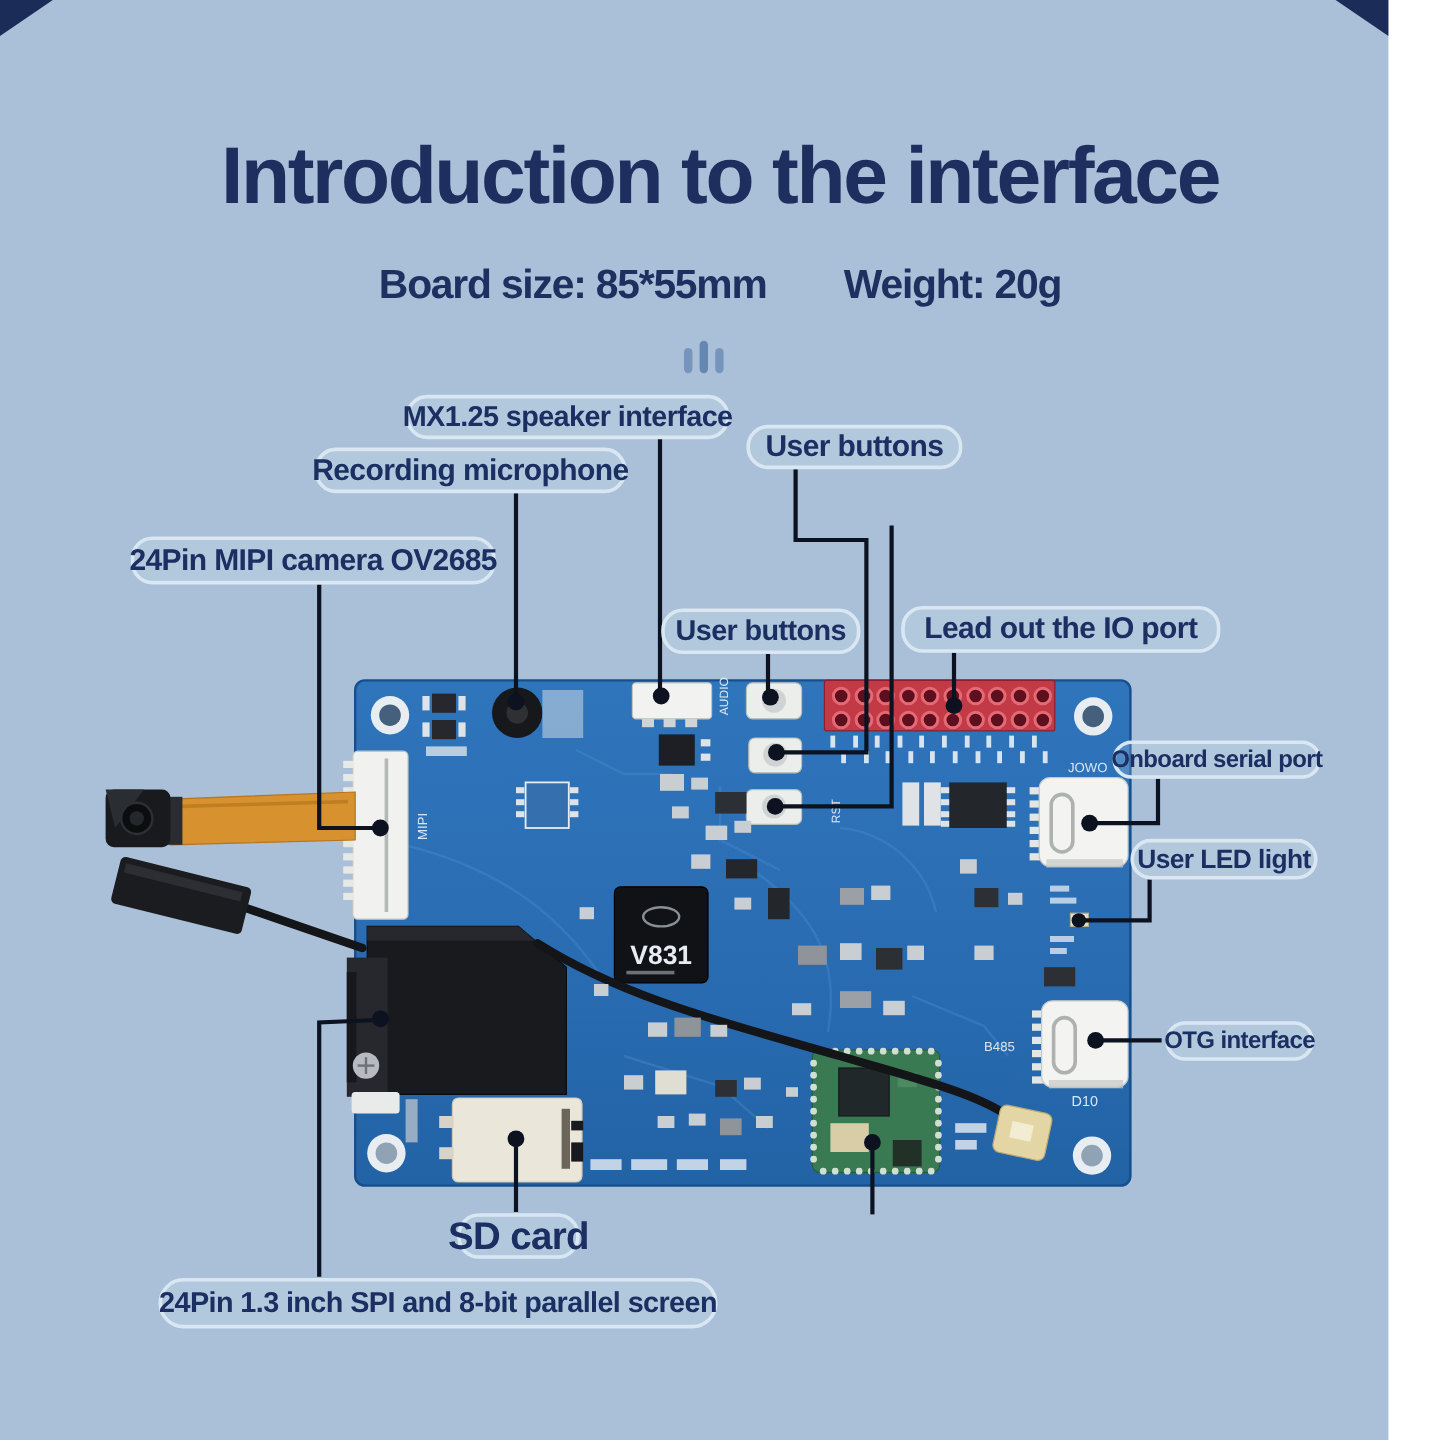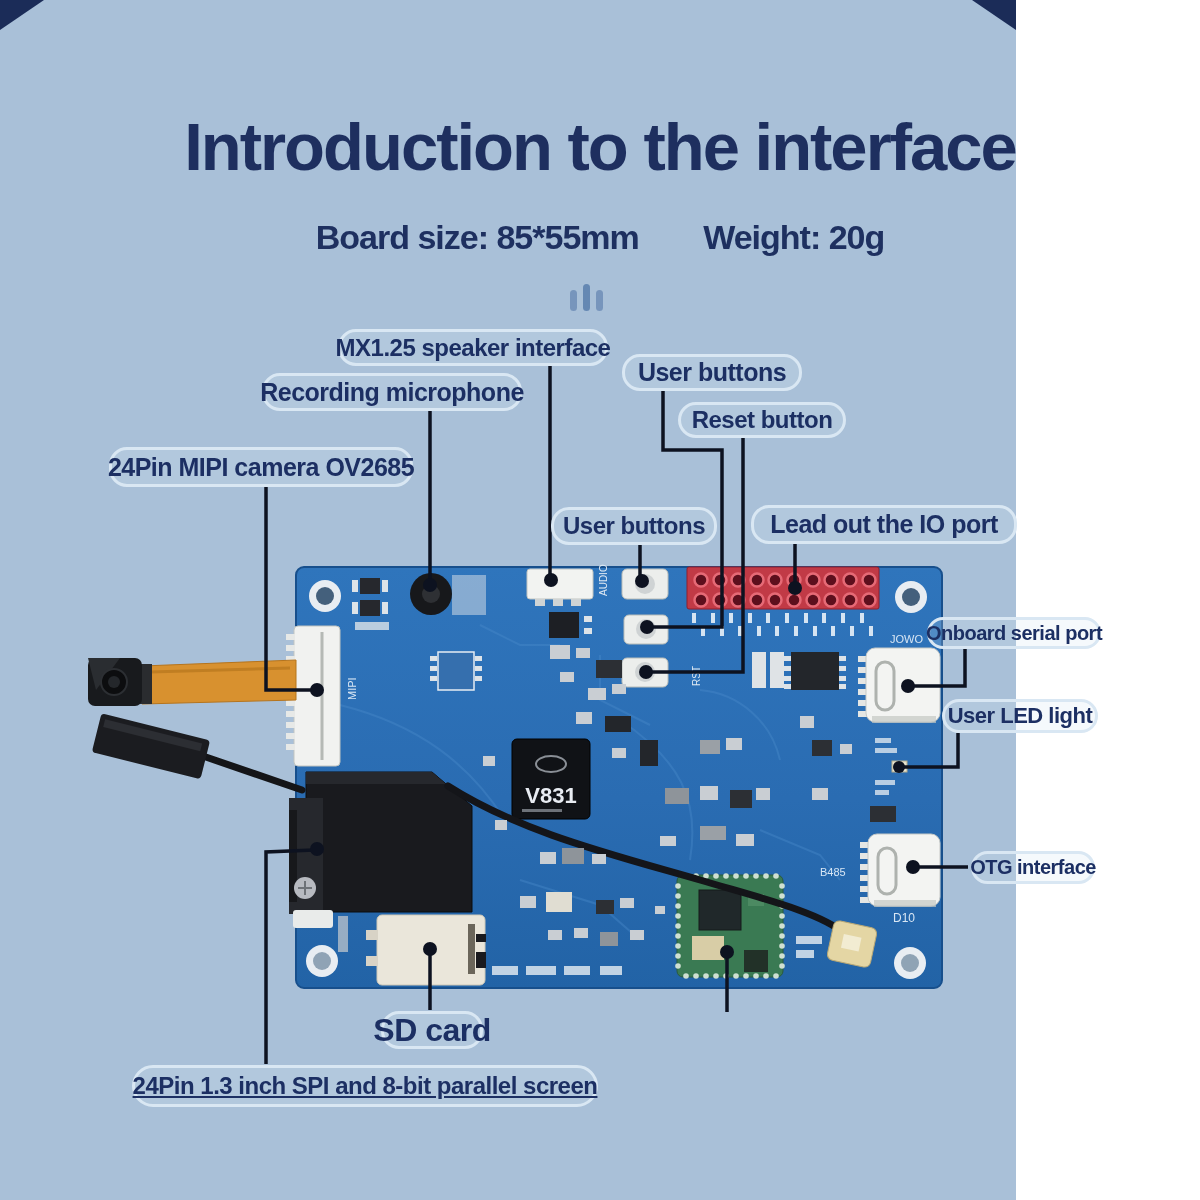--- a/index.html
+++ b/index.html
@@ -1,18 +1,18 @@
 <!DOCTYPE html>
 <html><head>
 <meta charset="utf-8">
 <style>
   html,body{margin:0;padding:0;}
   body{width:1200px;height:1200px;overflow:hidden;
        font-family:"Liberation Sans","DejaVu Sans",sans-serif;}
-  .canvas{position:relative;width:1016px;height:1200px;background:#a9c0d8;}
+  .canvas{position:relative;width:1157px;height:1200px;background:#a9c0d8;}
   .title{position:absolute;left:0;top:108px;width:1200px;margin:0;
          text-align:center;font-size:67px;font-weight:700;letter-spacing:-2px;
          color:#1e2f5f;}
   .subtitle{position:absolute;left:0;top:218px;width:1200px;text-align:center;
             font-size:34px;font-weight:700;color:#1e3060;letter-spacing:-1px;}
   .subtitle span{margin:0 28px;}
   .deco{position:absolute;left:570px;top:284px;display:flex;gap:6px;align-items:flex-end;}
   .deco i{display:block;width:7px;height:21px;border-radius:4px;background:#7795bc;}
   .deco i.mid{height:27px;background:#6588b3;}
   .corner{position:absolute;top:0;width:0;height:0;border-style:solid;}
@@ -427,23 +427,22 @@
       <circle cx="913" cy="867" r="7"></circle>
       <circle cx="430" cy="949" r="7"></circle>
       <circle cx="727" cy="952" r="7"></circle>
       <circle cx="317" cy="849" r="7"></circle>
     </g>
   </svg>
 
   <div class="callout" style="left:338px;top:329px;width:270px;height:37px;font-size:24px;">MX1.25 speaker interface</div>
   <div class="callout" style="left:262px;top:373px;width:260px;height:38px;font-size:25px;">Recording microphone</div>
   <div class="callout" style="left:622px;top:354px;width:180px;height:37px;font-size:25px;">User buttons</div>
-  <div class="callout" style="left:678px;top:402px;width:168px;height:36px;font-size:24px;">Reset button</div>
   <div class="callout" style="left:109px;top:447px;width:304px;height:40px;font-size:25px;">24Pin MIPI camera OV2685</div>
   <div class="callout" style="left:551px;top:507px;width:166px;height:38px;font-size:24px;">User buttons</div>
   <div class="callout" style="left:751px;top:505px;width:266px;height:39px;font-size:25px;">Lead out the IO port</div>
   <div class="callout" style="left:927px;top:617px;width:174px;height:32px;font-size:20px;">Onboard serial port</div>
   <div class="callout" style="left:942px;top:699px;width:156px;height:34px;font-size:22px;">User LED light</div>
   <div class="callout" style="left:971px;top:851px;width:124px;height:33px;font-size:20px;">OTG interface</div>
   <div class="callout" style="left:381px;top:1011px;width:102px;height:38px;font-size:32px;">SD card</div>
-  <div class="callout" style="left:132px;top:1065px;width:466px;height:42px;font-size:24px;border-radius:21px;text-decoration:underline;">24Pin 1.3 inch SPI and 8-bit parallel screen</div>
+  <div class="callout" style="left:132px;top:1065px;width:466px;height:42px;font-size:24px;border-radius:21px;">24Pin 1.3 inch SPI and 8-bit parallel screen</div>
 
 </div>
 
 </body></html>

